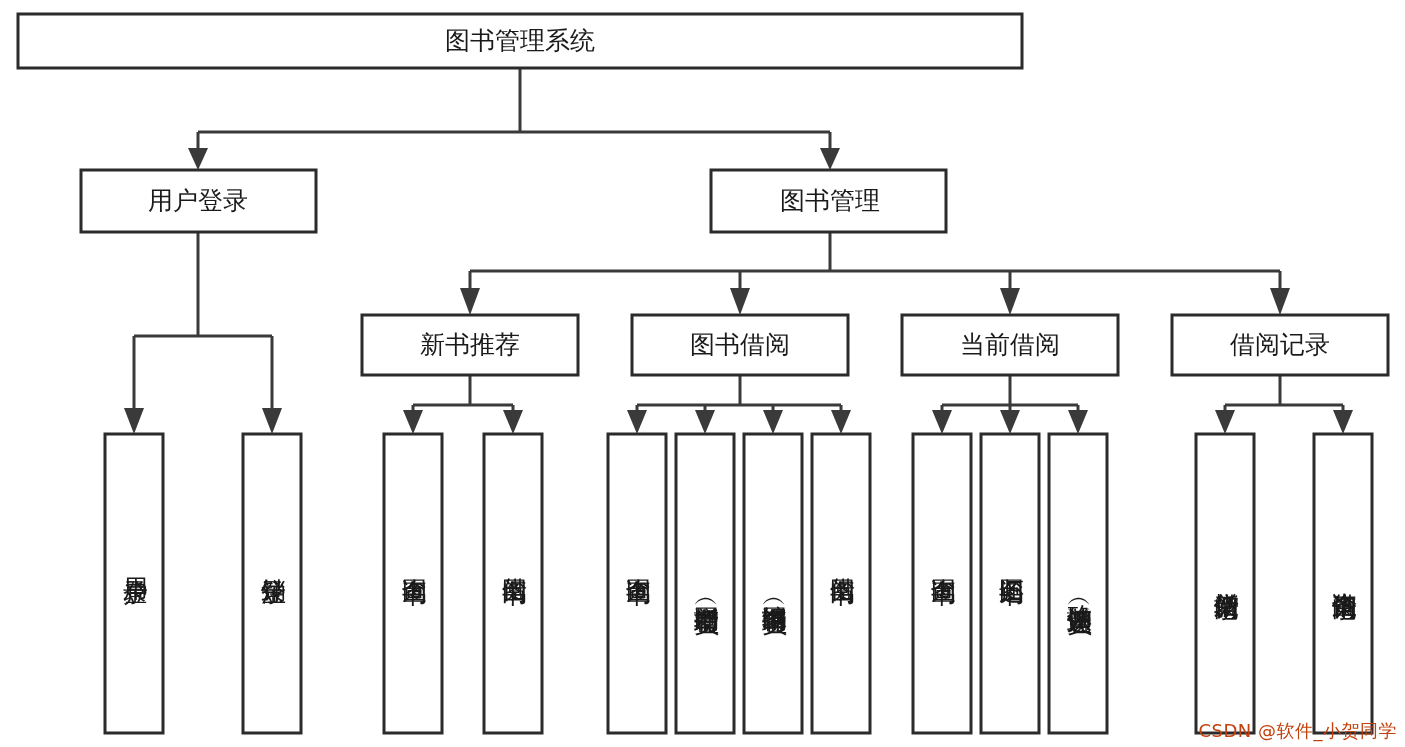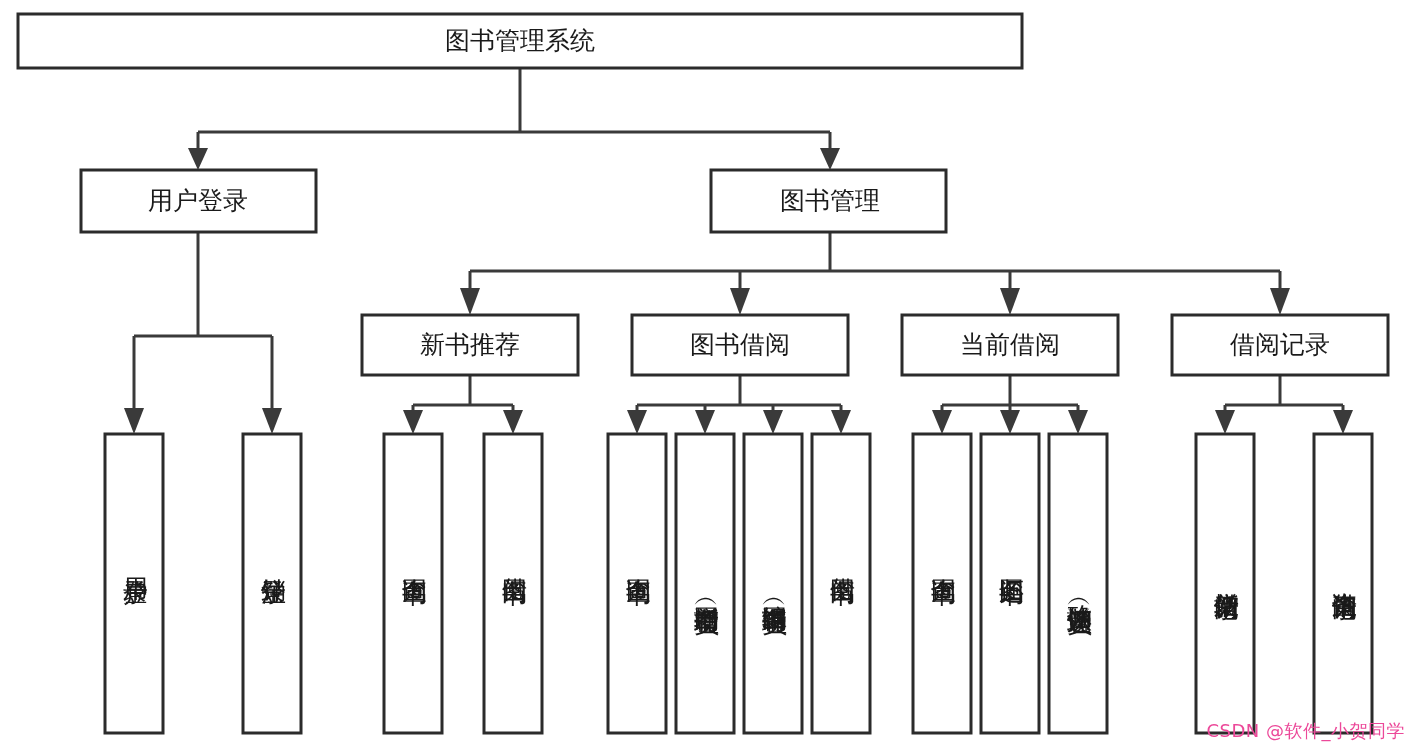--- a/index.html
+++ b/index.html
@@ -20,24 +20,24 @@
   }
   .label-h{font-size:25px;}
   .label-v{
     font-size:25px;
     writing-mode:vertical-rl;
     text-orientation:upright;
     letter-spacing:1px;
   }
   .watermark{
     position:absolute;
-    right:0;bottom:4px;
+    right:8px;bottom:4px;
     font-family:"DejaVu Sans","Liberation Sans",sans-serif;
     font-size:18px;
-    color:#ec4899;
+    color:#c2410c;
     white-space:nowrap;
     letter-spacing:0.5px;
     user-select:none;
   }
 </style>
 </head>
 <body>
 
 <div id="diagram-root">
 

